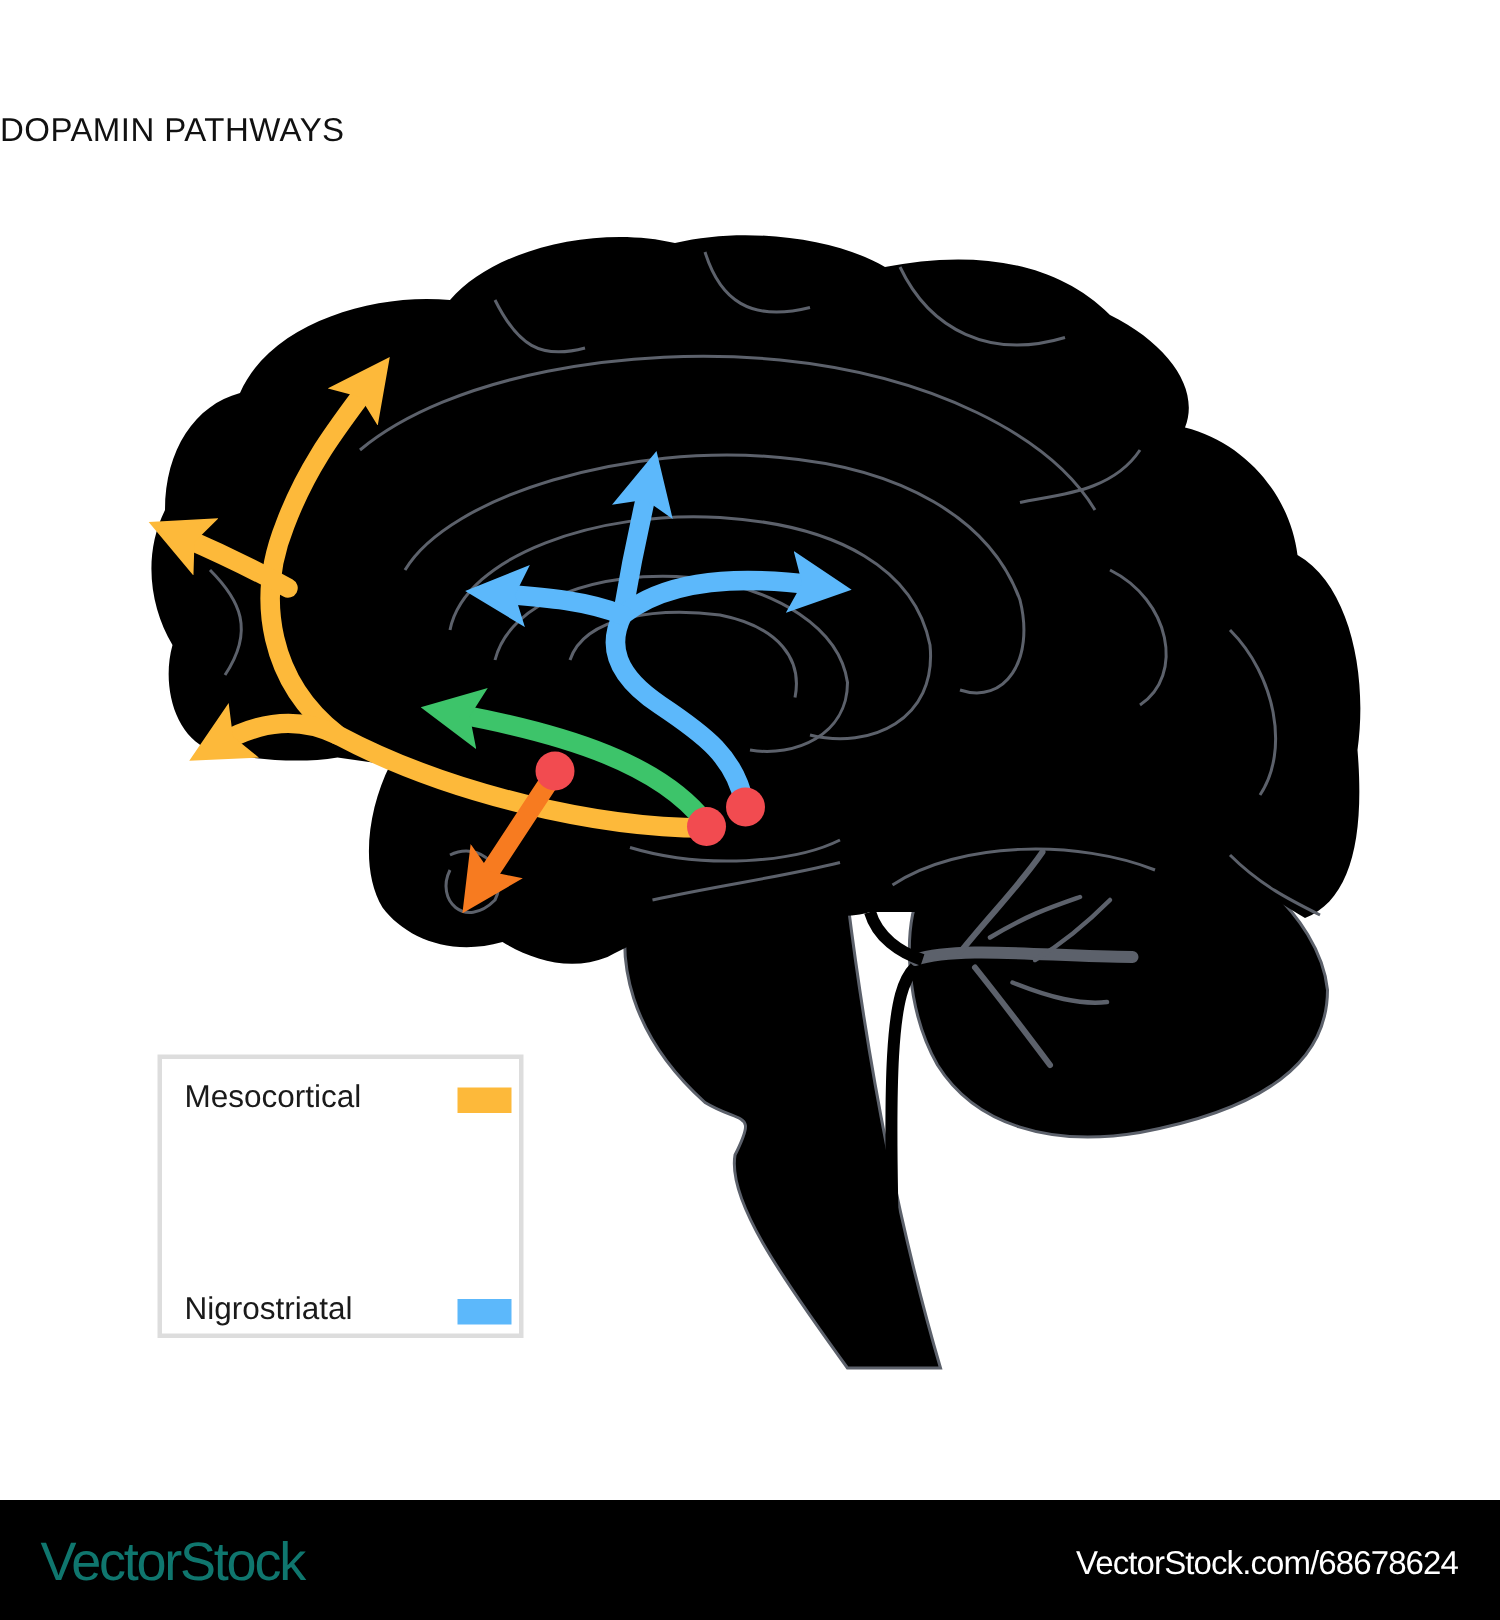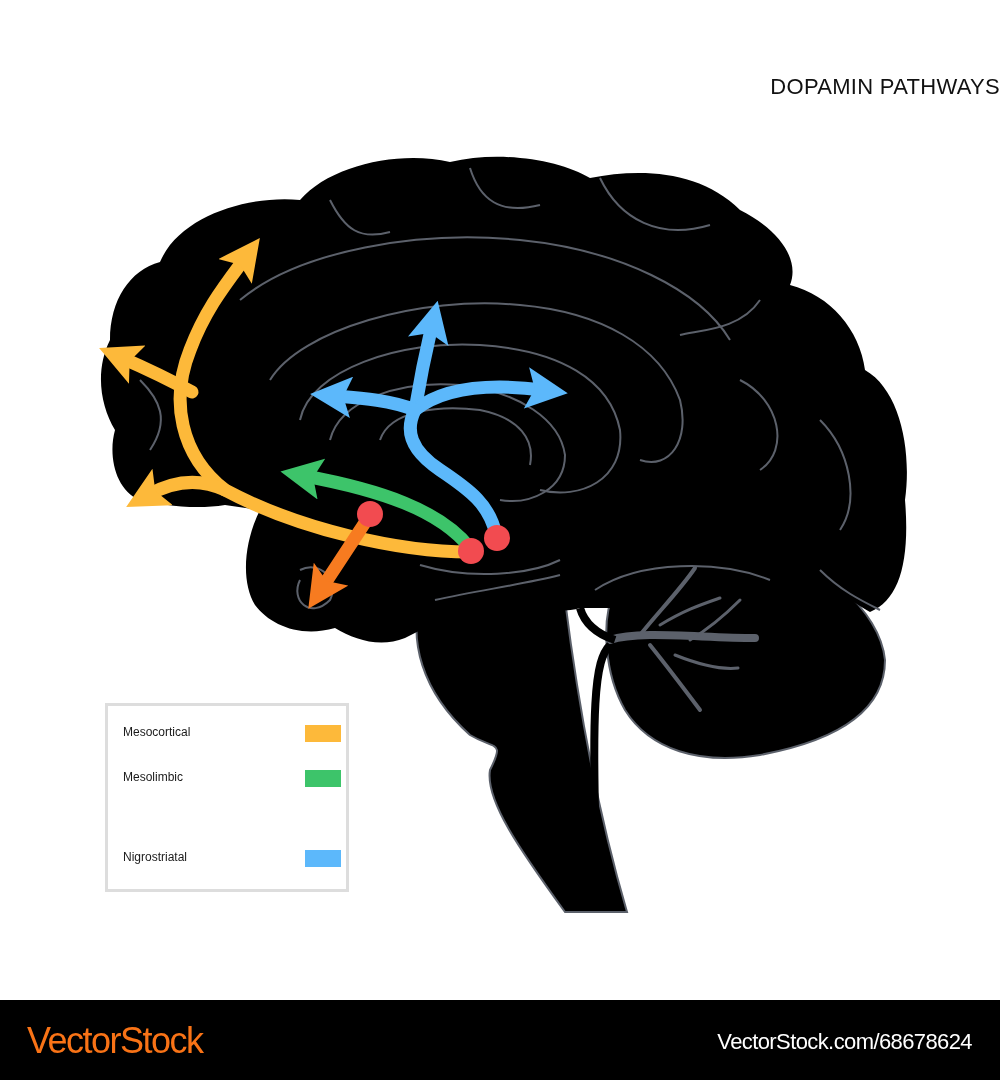--- a/index.html
+++ b/index.html
@@ -1,24 +1,24 @@
 <!DOCTYPE html>
 <html><head>
 <meta charset="utf-8">
 <style>
   html, body { margin: 0; padding: 0; }
   body { width: 1000px; height: 1080px; background: #ffffff; position: relative; overflow: hidden; font-family: "Liberation Sans", sans-serif; }
-  .title { position: absolute; top: 74px; left: 0; width: 1000px; text-align: right; font-size: 22px; font-weight: 400; letter-spacing: 0.3px; color: #111; }
+  .title { position: absolute; top: 74px; left: 0; width: 1000px; text-align: left; font-size: 22px; font-weight: 400; letter-spacing: 0.3px; color: #111; }
   svg.stage { position: absolute; left: 0; top: 0; }
   .legend { position: absolute; left: 105px; top: 703px; width: 238px; height: 183px; border: 3px solid #dddddd; background: #fff; }
   .legend-item { position: absolute; left: 15px; width: 210px; height: 24px; }
-  .legend-label { position: absolute; left: 0; top: 0; font-size: 12px; color: #1a1a1a; line-height: 22px; }
+  .legend-label { position: absolute; left: 0; top: 0; font-size: 21px; color: #1a1a1a; line-height: 22px; }
   .legend-swatch { position: absolute; left: 182px; top: 4px; width: 36px; height: 17px; }
   .footer { position: absolute; left: 0; top: 1000px; width: 1000px; height: 80px; background: #000; }
-  .footer-logo { position: absolute; left: 27px; top: 20px; color: #f97316; font-size: 36px; letter-spacing: -1.5px; font-family: "Liberation Sans", sans-serif; }
+  .footer-logo { position: absolute; left: 27px; top: 20px; color: #0f766e; font-size: 36px; letter-spacing: -1.5px; font-family: "Liberation Sans", sans-serif; }
   .footer-url { position: absolute; right: 28px; top: 29px; color: #fff; font-size: 22px; letter-spacing: -0.6px; font-family: "Liberation Sans", sans-serif; }
 </style>
 </head>
 <body>
 
 <div class="title">DOPAMIN PATHWAYS</div>
 
 <svg class="stage" width="1000" height="1000" viewBox="0 0 1000 1000">
 
   <path d="M420,600 C410,640 420,690 470,735 C495,750 505,740 490,770 C485,800 520,850 565,912 L627,912 C600,820 580,720 565,600 Z" fill="#000" stroke="#5c616b" stroke-width="2"></path>
@@ -88,25 +88,21 @@
   <circle cy="551" r="13" fill="#f24b50" cx="471"></circle>
   <circle cy="538" r="13" fill="#f24b50" cx="497"></circle>
   <circle cy="514" r="13" fill="#f24b50" cx="370"></circle>
 </svg>
 
 <div class="legend">
   <div class="legend-item" style="top:15px">
     <span class="legend-label">Mesocortical</span>
     <span class="legend-swatch" style="background:#fdb93a"></span>
   </div>
-  <div class="legend-item" style="top:60px">
-    <span class="legend-label">Mesolimbic</span>
-    <span class="legend-swatch" style="background:#3dc46a"></span>
-  </div>
-  <div class="legend-item" style="top:140px">
+  <div class="legend-item" style="top:156px">
     <span class="legend-label">Nigrostriatal</span>
     <span class="legend-swatch" style="background:#5cb8fb"></span>
   </div>
 </div>
 
 <div class="footer">
   <span class="footer-logo">VectorStock</span>
   <span class="footer-url">VectorStock.com/68678624</span>
 </div>
 

